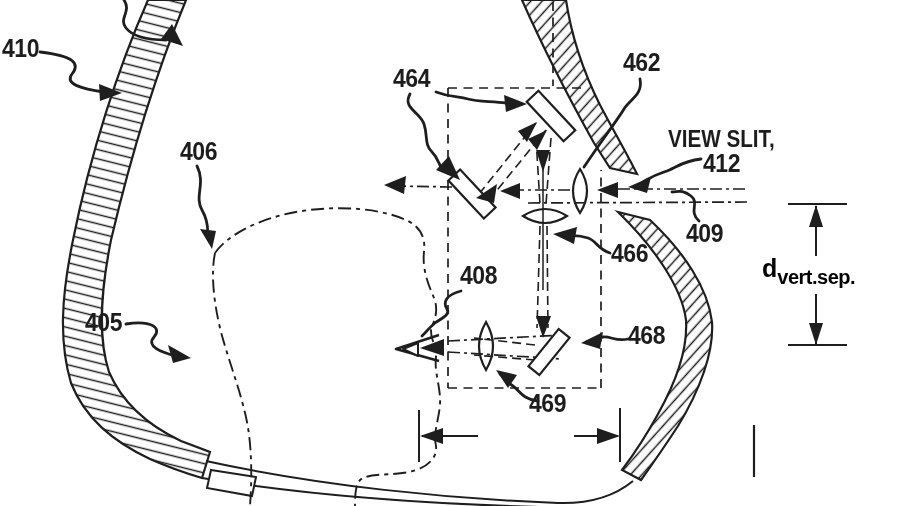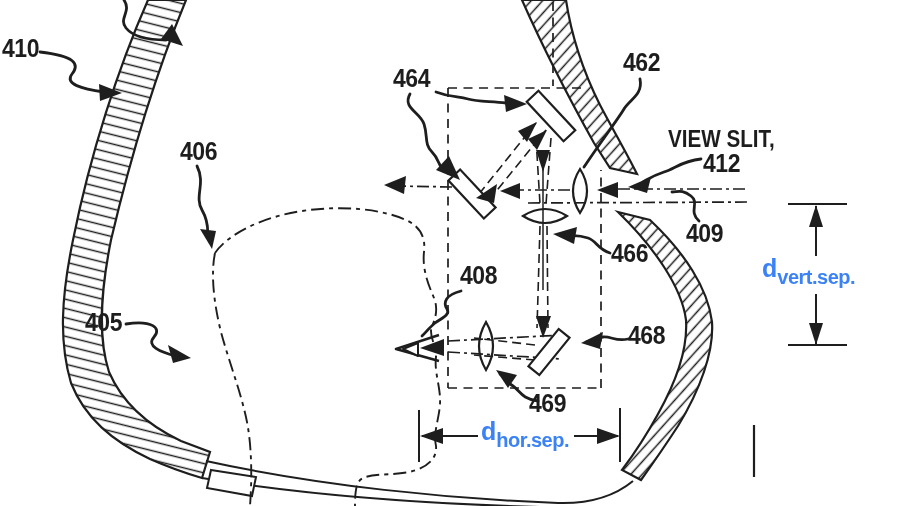--- a/index.html
+++ b/index.html
@@ -3,21 +3,21 @@
 <meta charset="utf-8">
 <style>
   html,body{margin:0;padding:0;background:#fff;}
   #stage{position:relative;width:900px;height:506px;background:#ffffff;overflow:hidden;
          font-family:"Liberation Sans", sans-serif;padding-left:16px;}
   #stage svg{position:absolute;left:0;top:0;}
   .ref{position:absolute;color:#1d1d1d;font-weight:bold;font-size:25px;line-height:1;
        transform:scaleX(0.92);transform-origin:left top;white-space:nowrap;letter-spacing:-0.5px;}
   .viewslit{position:absolute;color:#1d1d1d;font-weight:bold;font-size:24px;line-height:1;
        transform:scaleX(0.86);transform-origin:left top;white-space:nowrap;}
-  .dim{position:absolute;color:#3b82f6;font-weight:bold;white-space:nowrap;line-height:1;}
+  .dim{position:absolute;color:#000000;font-weight:bold;white-space:nowrap;line-height:1;}
   .dim .dim-main{font-size:25px;}
   .dim .dim-sub{font-size:20px;vertical-align:-7px;letter-spacing:-0.5px;}
   .credit{position:absolute;right:3px;top:485px;color:#55565a;font-size:13px;
        font-family:"Liberation Sans", sans-serif;white-space:nowrap;}
 </style>
 </head>
 <body>
 
 <div id="stage">
 
@@ -166,18 +166,15 @@
 <div class="ref" style="left:703px;top:151px">412</div>
 <div class="ref" style="left:686px;top:221px">409</div>
 <div class="ref" style="left:611px;top:241px">466</div>
 <div class="ref" style="left:460px;top:263px">408</div>
 <div class="ref" style="left:628px;top:323px">468</div>
 <div class="ref" style="left:529px;top:391px">469</div>
 
 <div class="dim" style="left:762px;top:256px">
   <span class="dim-main">d</span><span class="dim-sub">vert.sep.</span>
 </div>
-<div class="dim" style="left:481px;top:419px">
-  <span class="dim-main">d</span><span class="dim-sub">hor.sep.</span>
-</div>
 
 
 </div>
 
 </body></html>

